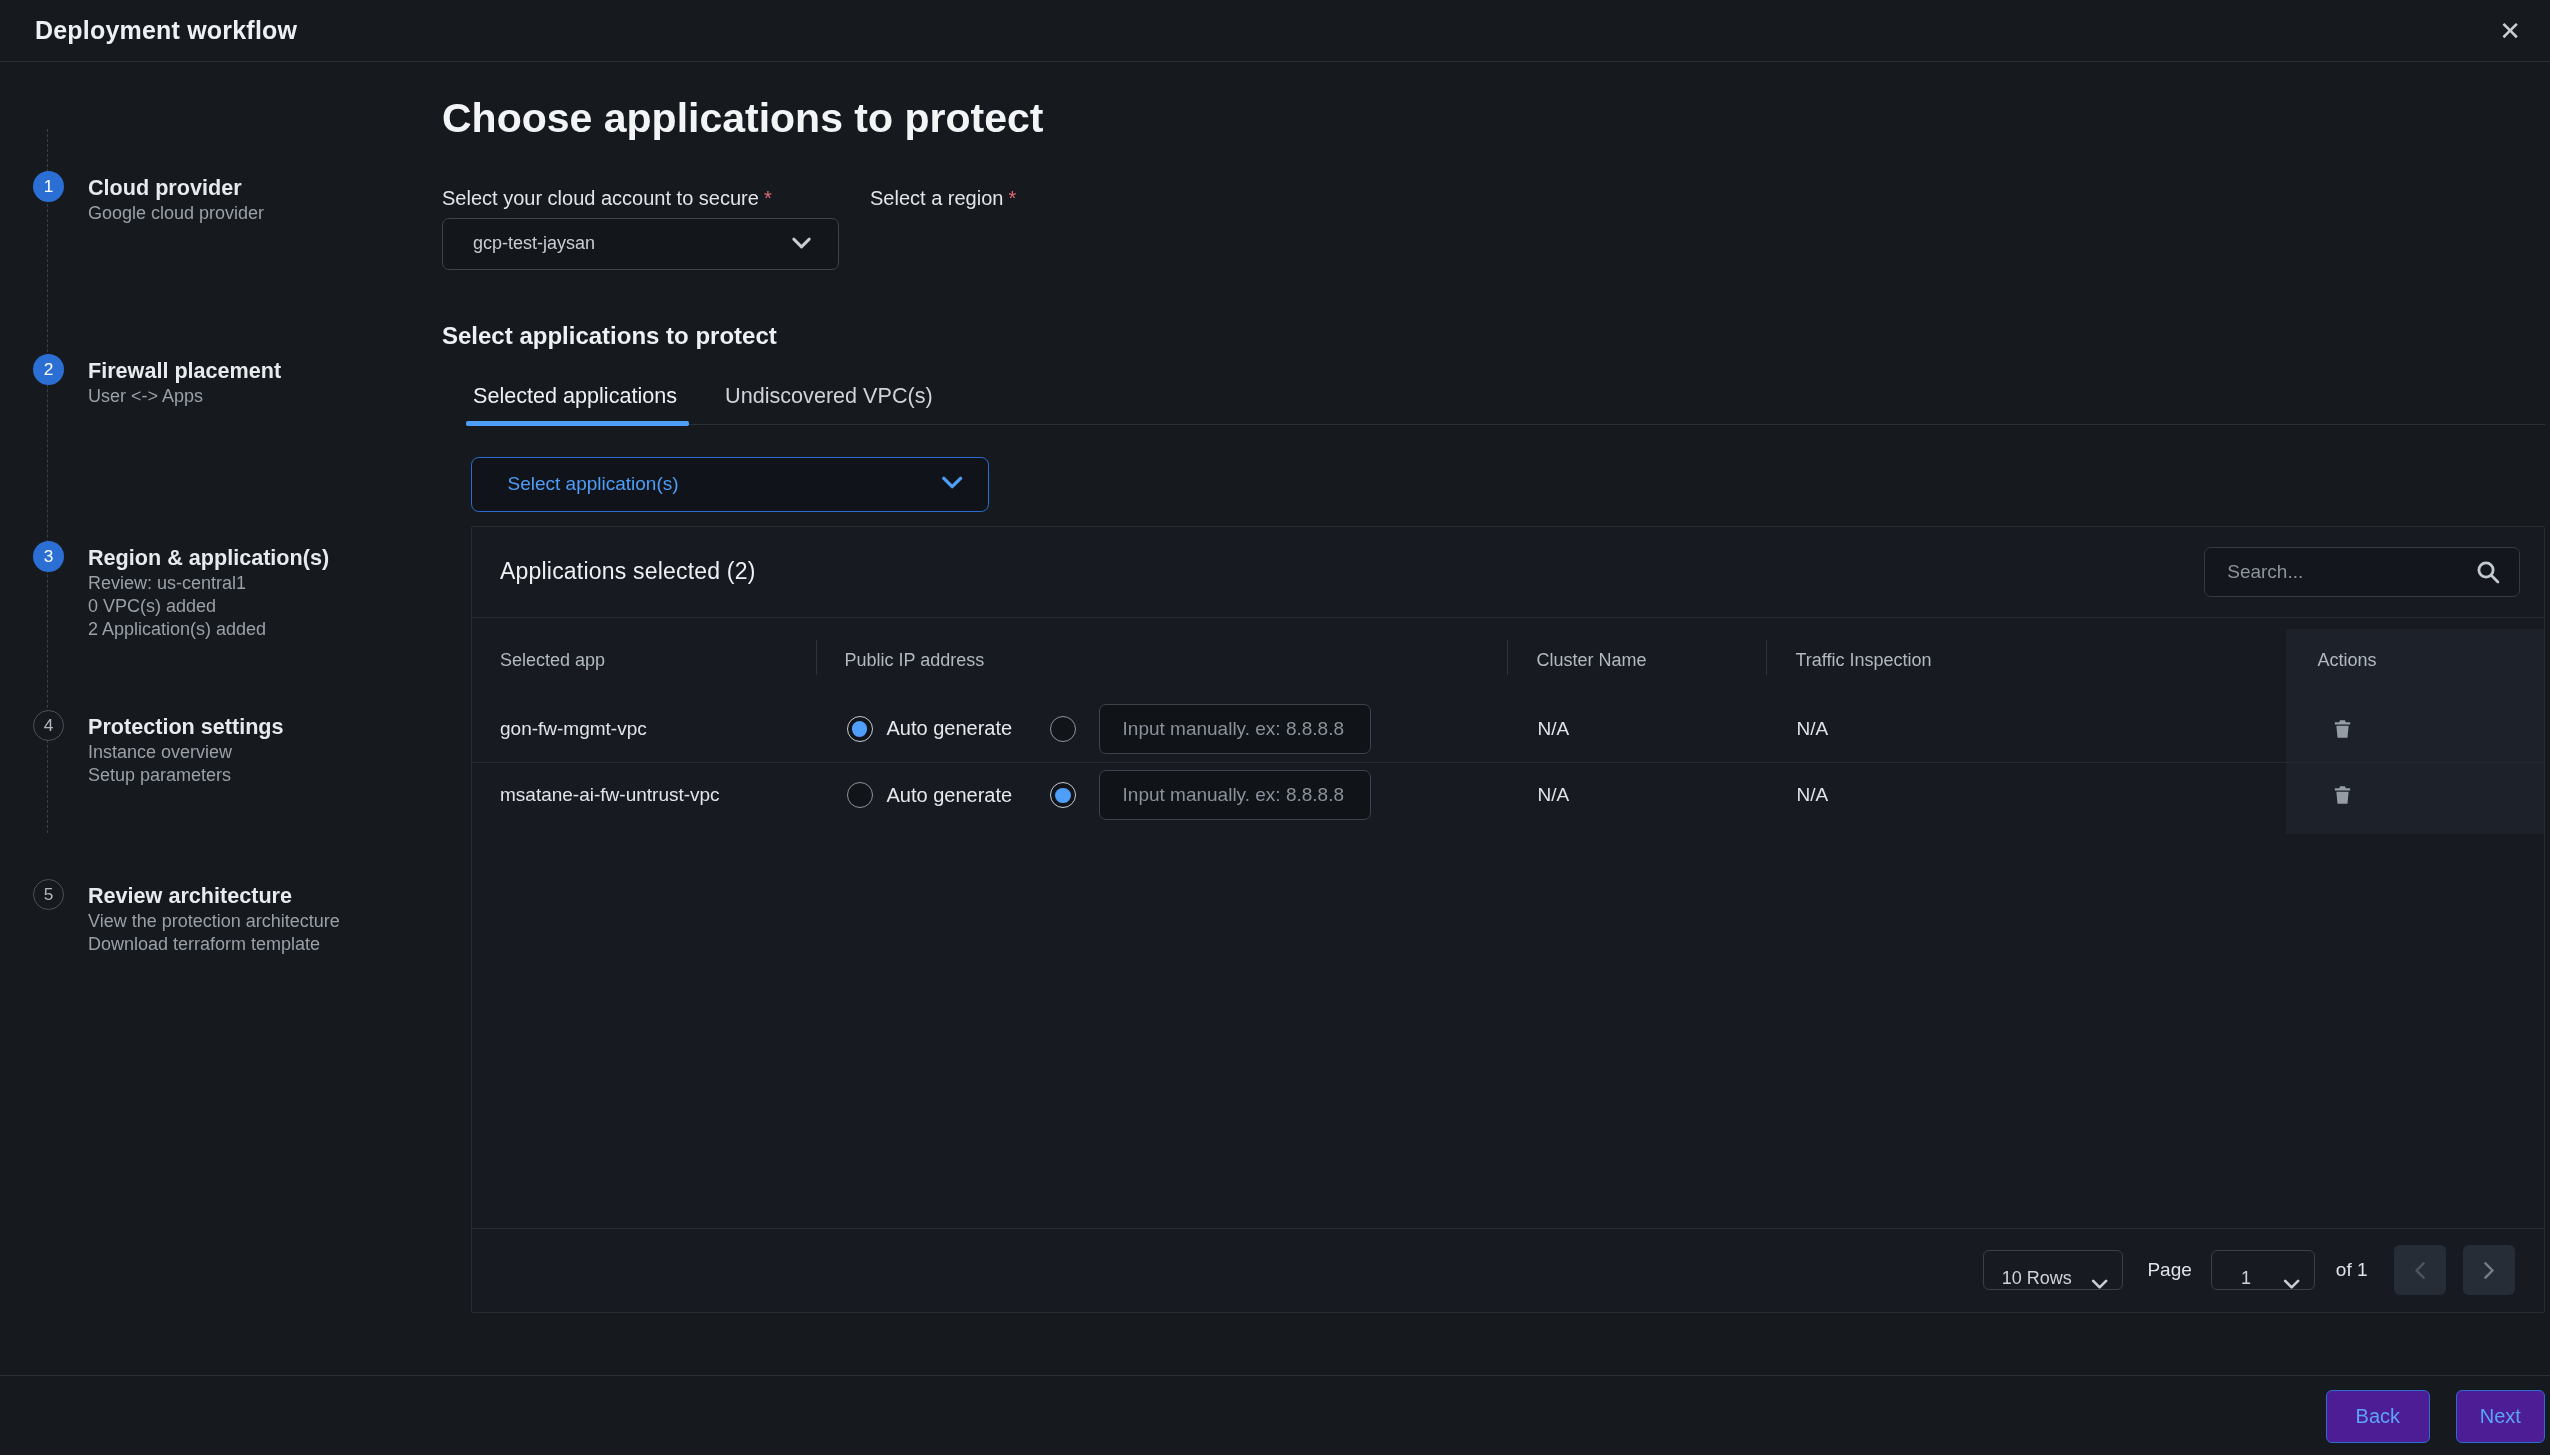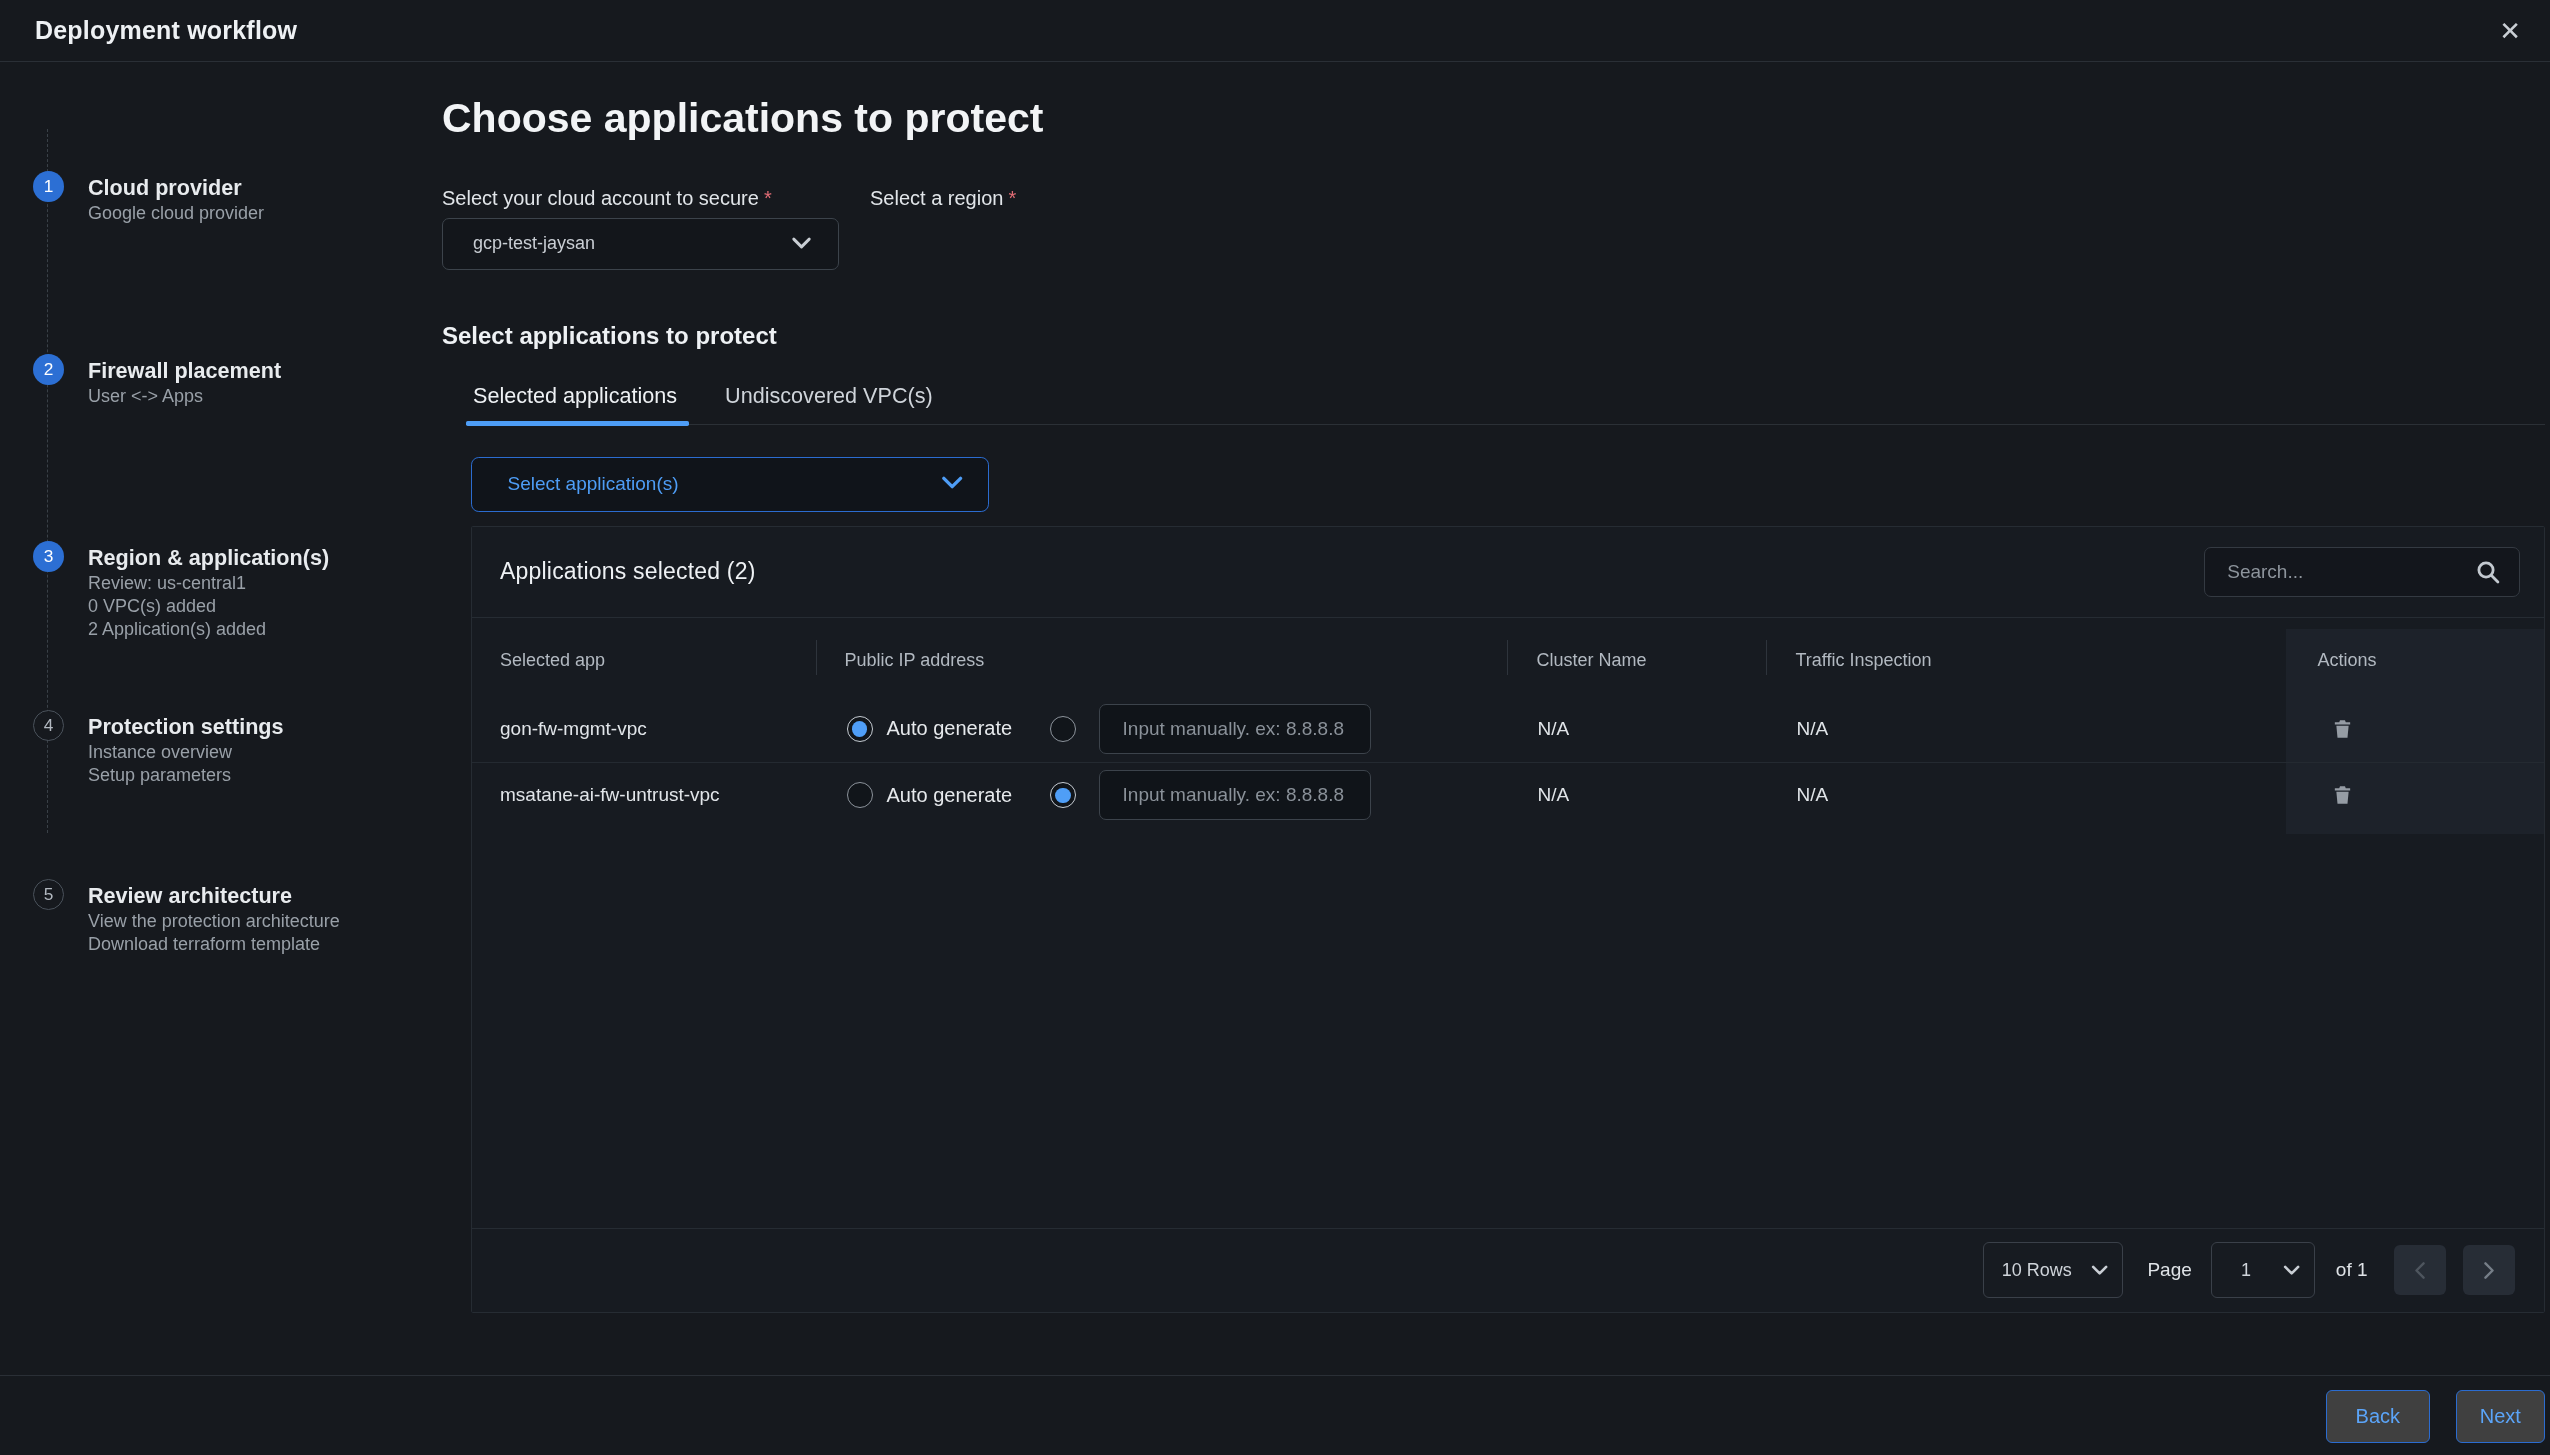--- a/index.html
+++ b/index.html
@@ -130,42 +130,42 @@
   .ip-input::placeholder { color:#8a9199; }
   .c-actions { left:1859px; cursor:pointer; line-height:0; }
 
   .pagination {
     position:absolute; left:0; right:0; bottom:0; height:84px;
     border-top:0.9px solid #262c33;
     display:flex; align-items:center; justify-content:flex-end; padding-right:29px;
     z-index:1;
   }
   .pg-box {
-    height:56px; border:0.9px solid #3a4049; border-radius:6px; background:transparent;
-    display:flex; align-items:center; justify-content:space-between; padding:0 14px 0 17.3px;
+    height:40px; border:0.9px solid #3a4049; border-radius:6px; background:transparent;
+    display:flex; align-items:flex-end; justify-content:space-between; padding:0 14px 0 17.3px;
     cursor:pointer; color:#cfd4da; font-size:18px;
   }
   .pg-rows { width:140px; }
   .pg-page-sel { width:104px; margin:0 0 0 19px; }
   .pg-label { font-size:19px; color:#dfe3e7; margin-left:24px; }
   .pg-of { font-size:19px; color:#dfe3e7; margin:0 26px 0 21px; }
   .pg-btn {
     width:52px; height:50px; border-radius:6px; background:#272d36; border:none;
     display:flex; align-items:center; justify-content:center; cursor:pointer;
   }
   .pg-btn + .pg-btn { margin-left:17.3px; }
 
   
   .ftr {
     position:absolute; left:0; right:0; bottom:0; height:81px;
     border-top:0.9px solid #2a2f36;
     display:flex; align-items:center; justify-content:flex-end; gap:26px; padding-right:5.2px;
   }
   .btn {
-    height:53px; border-radius:6px; border:1.7px solid #2b6cd0; background:#404040;
+    height:53px; border-radius:6px; border:1.7px solid #2b6cd0; background:#4c1d95;
     color:#5ba4f8; font-size:20px; cursor:pointer; font-family:"Liberation Sans", sans-serif;
   }
   .btn-back { width:104px; }
   .btn-next { width:89px; }
 </style>
 </head>
 <body>
 
 <div class="app">
 

